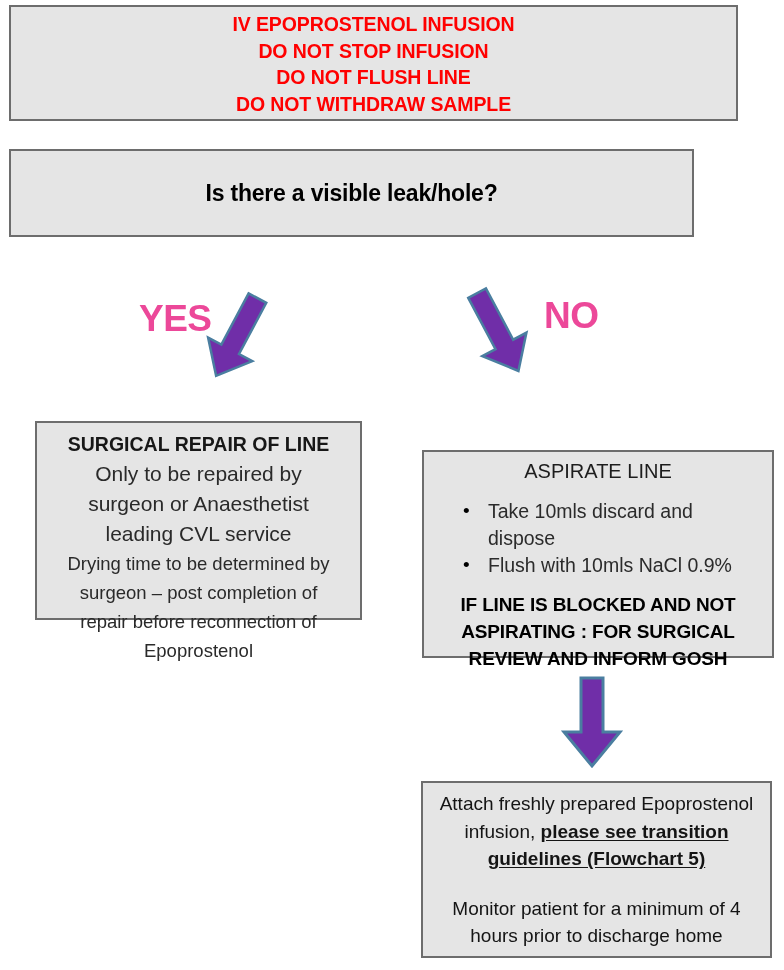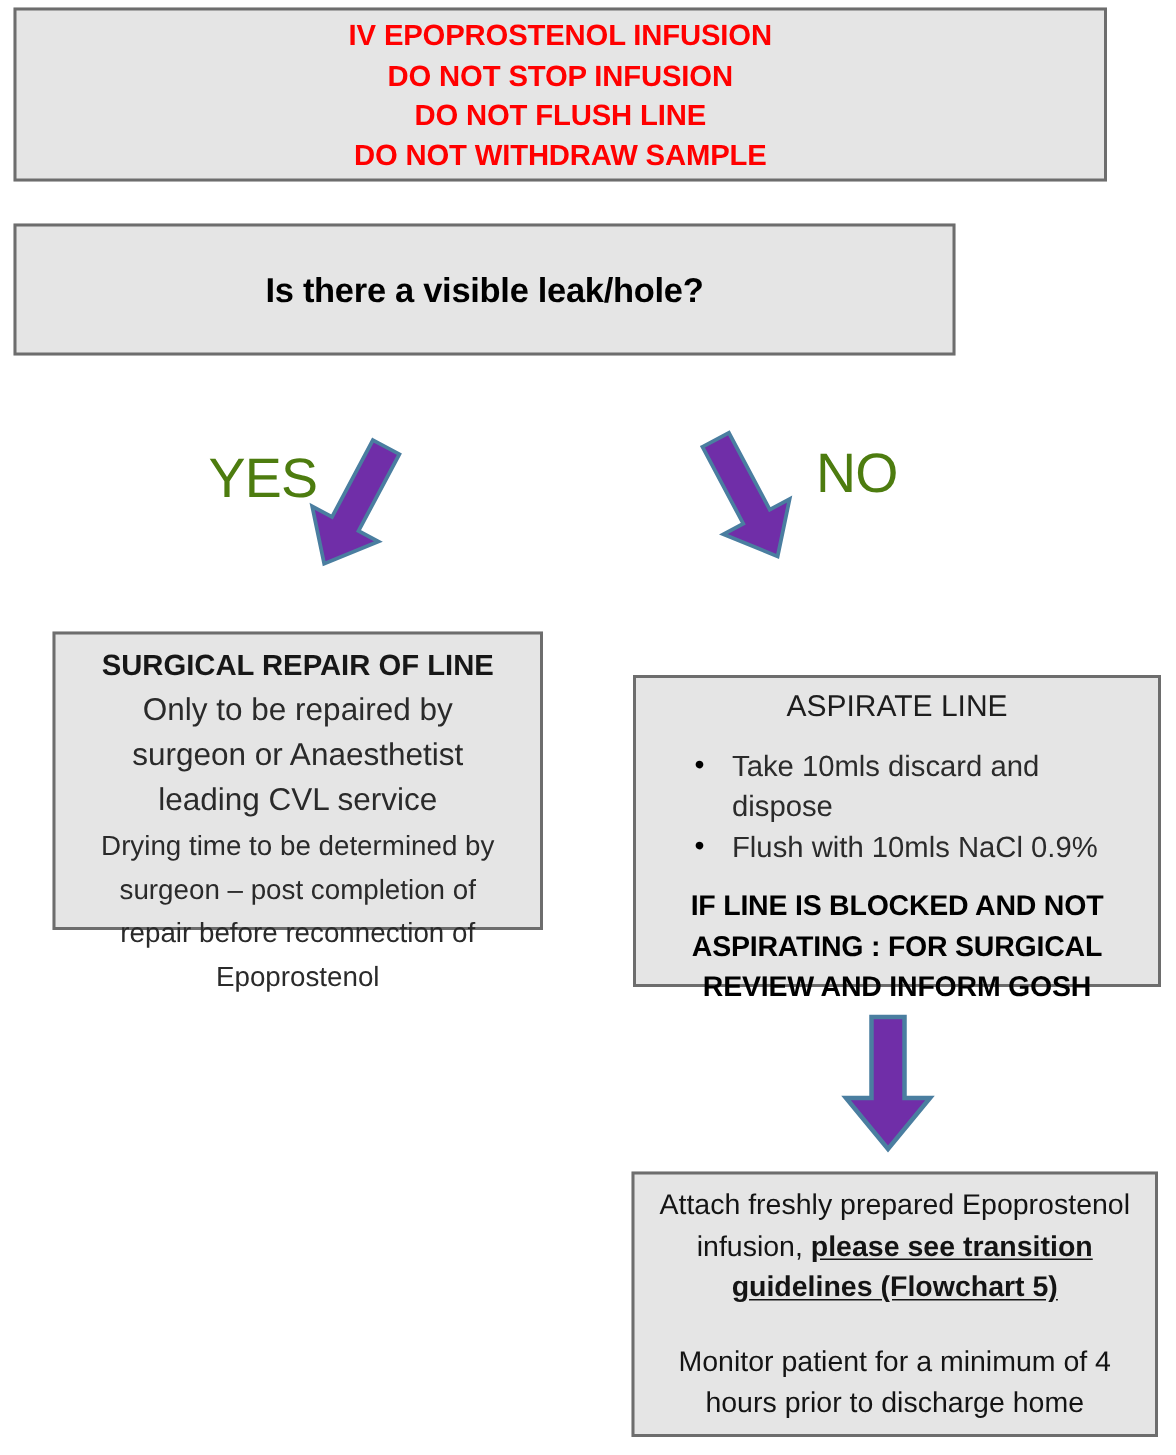--- a/index.html
+++ b/index.html
@@ -44,39 +44,39 @@
     line-height: 26.5px;
     letter-spacing: -0.1px;
     text-align: center;
     white-space: nowrap;
   }
 
   
   #question-box {
     left: 9px;
     top: 149px;
-    width: 628px;
+    width: 685px;
     height: 88px;
   }
   #question-box .qtext {
     font-weight: bold;
     font-size: 23px;
     line-height: 28px;
     text-align: center;
     letter-spacing: -0.2px;
   }
 
   
   .branch-label {
     position: absolute;
     font-size: 37px;
     line-height: 40px;
-    color: #4d7c0f;
+    color: #ec4899;
     letter-spacing: -0.5px;
-    font-weight: normal;
+    font-weight: bold;
   }
   #yes-label { left: 139px; top: 299px; }
   #no-label  { left: 544px; top: 296px; }
 
   
   .arrow-wrap {
     position: absolute;
   }
   .arrow-wrap svg { display: block; overflow: visible; }
 

